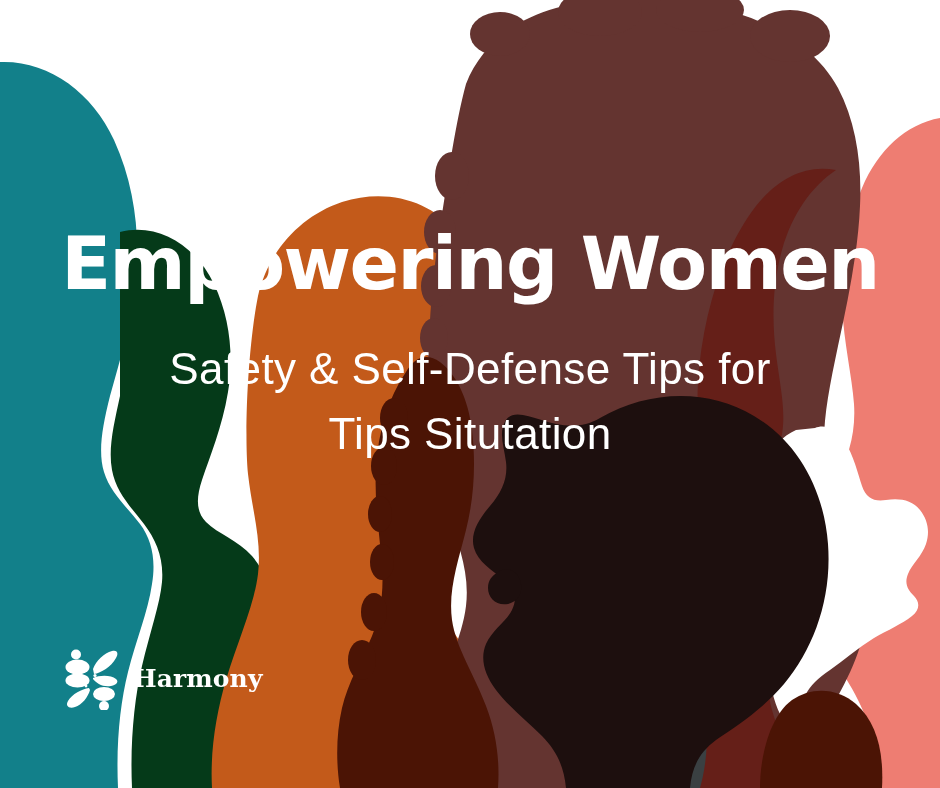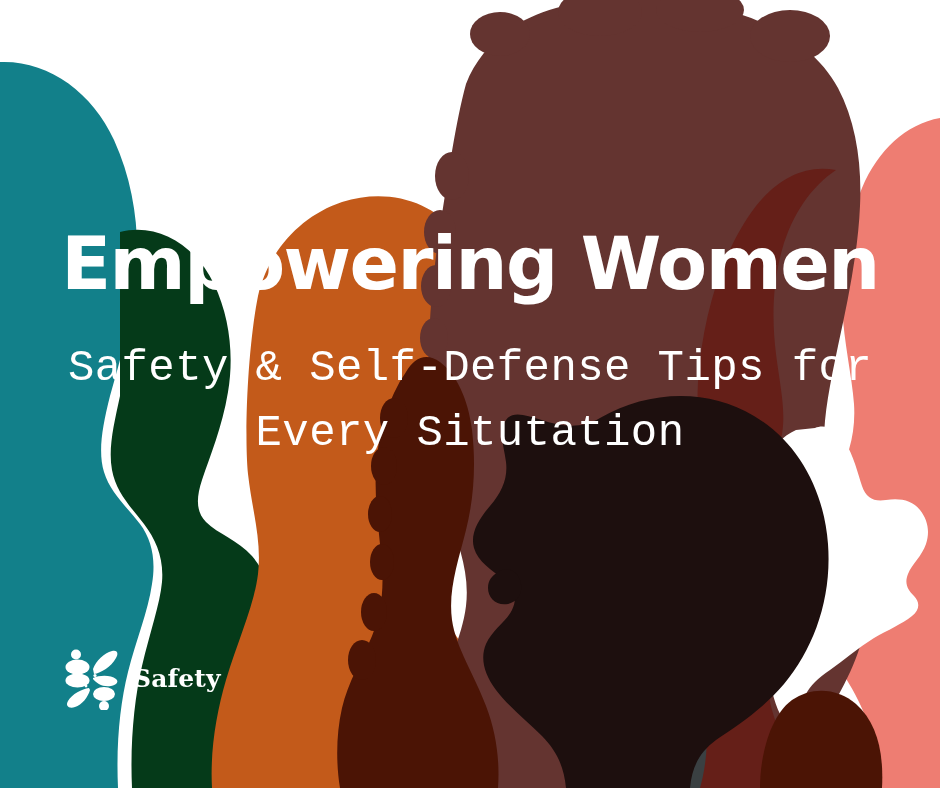--- a/index.html
+++ b/index.html
@@ -41,21 +41,21 @@
     line-height:1.0;
     letter-spacing:-1.5px;
   }
   .subline{
     position:absolute;
     top:336px;
     left:0;
     width:940px;
     text-align:center;
     color:#ffffff;
-    font-family:Liberation Mono, monospace;
+    font-family:Liberation Sans, sans-serif;
     font-weight:400;
     font-size:44px;
     line-height:1.48;
     letter-spacing:0.4px;
   }
   .sub-row{ display:block; }
 
   
   .logo{
     position:absolute;
@@ -279,21 +279,21 @@
          C524,592 518,602 508,604
          C496,606 488,598 488,588
          C488,580 492,576 498,572 Z"></path>
   </svg>
 
   <div class="text-layer">
     <div class="headline">Empowering Women</div>
 
     <div class="subline">
       <span class="sub-row">Safety &amp; Self-Defense Tips for</span>
-      <span class="sub-row">Every Situtation</span>
+      <span class="sub-row">Tips Situtation</span>
     </div>
   </div>
 
   <div class="logo">
     <svg class="logo-mark" viewBox="0 0 58 62">
       <g fill="#ffffff">
 
         <circle cx="14" cy="6.5" r="5"></circle>
         <ellipse cx="15.5" cy="19" rx="12" ry="7.5"></ellipse>
         <ellipse cx="15.5" cy="32.5" rx="12" ry="7"></ellipse>
@@ -303,17 +303,17 @@
         <path d="M31,30 C38,27 49,27 54,31 C57,33.5 55,37 49,38 C41,39.5 34,35 31,31 Z"></path>
         <ellipse cx="42" cy="46" rx="11" ry="7"></ellipse>
         <circle cx="42" cy="58" r="5"></circle>
 
         <circle cx="33" cy="27.5" r="1.6"></circle>
         <circle cx="24" cy="38" r="1.4"></circle>
       </g>
     </svg>
 
     <div class="logo-words">
-      <div>Safety</div>
+      <div>Harmony</div>
     </div>
   </div>
 
 </div>
 
 </body></html>

